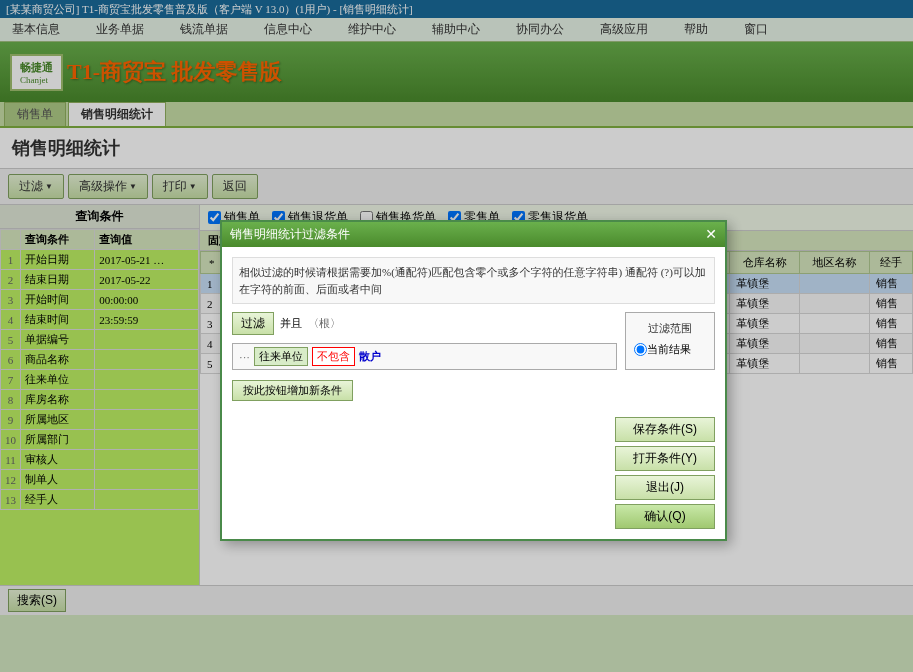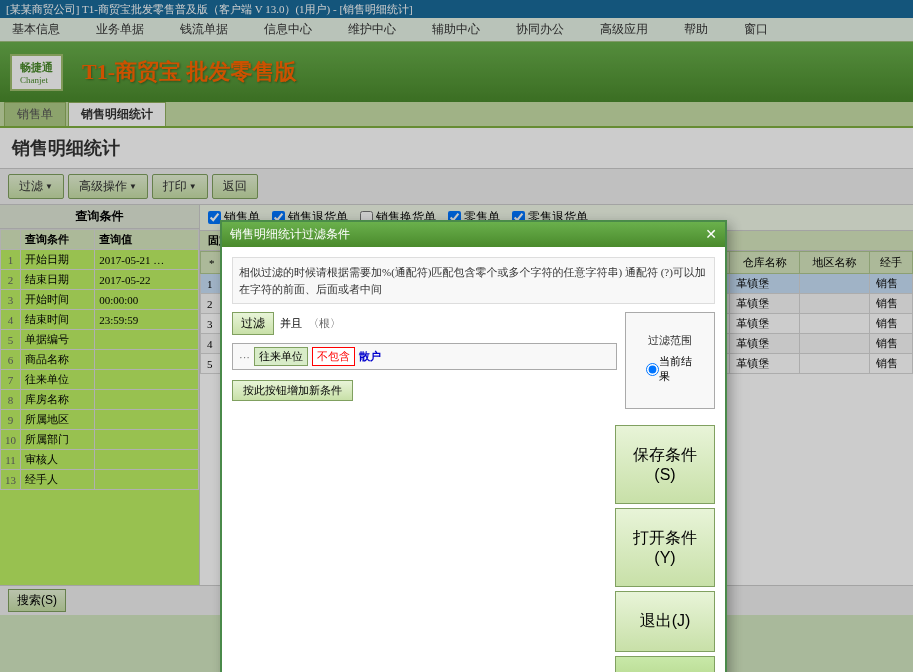--- a/index.html
+++ b/index.html
@@ -7,21 +7,21 @@
     
     
     .title-bar { background: #1a6b9a; color: white; font-size: 11px; padding: 2px 6px; height: 18px; display: flex; align-items: center; }
     
     
     .menu-bar { background: #e8f4e8; border-bottom: 1px solid #a0c080; height: 24px; display: flex; align-items: center; padding: 0 4px; gap: 20px; }
     .menu-item { padding: 2px 8px; cursor: pointer; font-size: 12px; color: #333; }
     
     
     .header-area { background: linear-gradient(to bottom, #6ab04c, #4a8a2c); height: 60px; display: flex; align-items: center; padding: 0 10px; }
-    .logo-box { background: white; border: 2px solid #a0c070; padding: 4px 8px; margin-right: 19px; }
+    .logo-box { background: white; border: 2px solid #a0c070; padding: 4px 8px; margin-right: 4px; }
     .logo-text { font-size: 11px; color: #4a8a2c; font-weight: bold; }
     .logo-sub { font-size: 9px; color: #4a8a2c; }
     .header-title { color: white; font-size: 22px; font-weight: bold; text-shadow: 1px 1px 2px rgba(0,0,0,0.3); }
     .header-title span { color: #ff6600; }
     
     
     .tab-bar { background: #c8dfa8; border-bottom: 2px solid #80b040; height: 26px; display: flex; align-items: flex-end; padding: 0 4px; }
     .tab { padding: 3px 12px; border: 1px solid #90b060; border-bottom: none; cursor: pointer; font-size: 12px; margin-right: 2px; }
     .tab.active { background: white; color: #333; font-weight: bold; }
     .tab.inactive { background: #b0cc88; color: #555; }
@@ -67,24 +67,24 @@
     .modal-body { padding: 10px; }
     .modal-desc { font-size: 11px; color: #333; margin-bottom: 8px; line-height: 1.5; background: #f8f8f8; padding: 6px; border: 1px solid #ddd; }
     .modal-filter-row { display: flex; align-items: center; gap: 6px; margin-bottom: 8px; }
     .modal-filter-btn { border: 1px solid #80a060; background: linear-gradient(to bottom, #e8f4d8, #c8e0a8); padding: 2px 8px; cursor: pointer; font-size: 12px; }
     .filter-condition { display: flex; align-items: center; gap: 4px; border: 1px solid #aaa; padding: 3px 6px; background: #f8f8f8; font-size: 11px; }
     .condition-tag { background: white; border: 1px solid #80a060; padding: 1px 4px; cursor: pointer; font-size: 11px; }
     .condition-tag.active { background: #d8ecc8; }
     .condition-tag.not-contain { color: red; border-color: red; }
     .condition-value { color: #0000cc; font-weight: bold; }
     .add-condition-btn { border: 1px solid #80a060; background: linear-gradient(to bottom, #e8f4d8, #c8e0a8); padding: 2px 10px; cursor: pointer; font-size: 11px; margin-top: 4px; }
-    .filter-scope-box { border: 1px solid #aaa; padding: 20px; background: #f8f8f8; width: 90px; flex-shrink: 0; }
+    .filter-scope-box { border: 1px solid #aaa; padding: 8px; background: #f8f8f8; width: 90px; flex-shrink: 0; }
     .filter-scope-title { font-size: 11px; color: #333; margin-bottom: 6px; text-align: center; }
     .radio-item { display: flex; align-items: center; font-size: 11px; margin-bottom: 4px; }
-    .modal-action-btn { border: 1px solid #80a060; background: linear-gradient(to bottom, #e8f4d8, #c8e0a8); padding: 19px 12px; cursor: pointer; font-size: 16px; width: 100px; }
+    .modal-action-btn { border: 1px solid #80a060; background: linear-gradient(to bottom, #e8f4d8, #c8e0a8); padding: 3px 12px; cursor: pointer; font-size: 12px; width: 100px; }
     .modal-action-btn.confirm { background: linear-gradient(to bottom, #c8e8a8, #a0c870); }
     
     
     .bottom-bar { background: #f0f0f0; border-top: 1px solid #ccc; padding: 3px 8px; display: flex; align-items: center; gap: 4px; }
     .search-btn { border: 1px solid #80a060; background: linear-gradient(to bottom, #e8f4d8, #c8e0a8); padding: 2px 8px; cursor: pointer; font-size: 12px; }
     .all-content { position: relative; height: 672px; }
   </style>
 </head>
 <body>
 
@@ -207,20 +207,25 @@
     <td class="row-num">10</td>
     <td>所属部门</td>
     <td></td>
   </tr>
             <tr>
     <td class="row-num">11</td>
     <td>审核人</td>
     <td></td>
   </tr>
             <tr>
+    <td class="row-num">12</td>
+    <td>制单人</td>
+    <td></td>
+  </tr>
+            <tr>
     <td class="row-num">13</td>
     <td>经手人</td>
     <td></td>
   </tr>
           </tbody>
       </table>
     </div>
 
     <div class="right-content">
 

